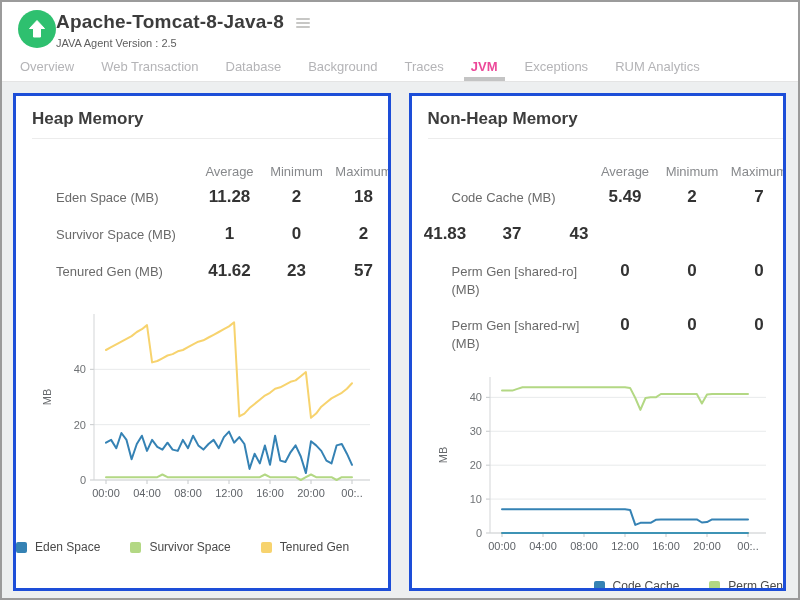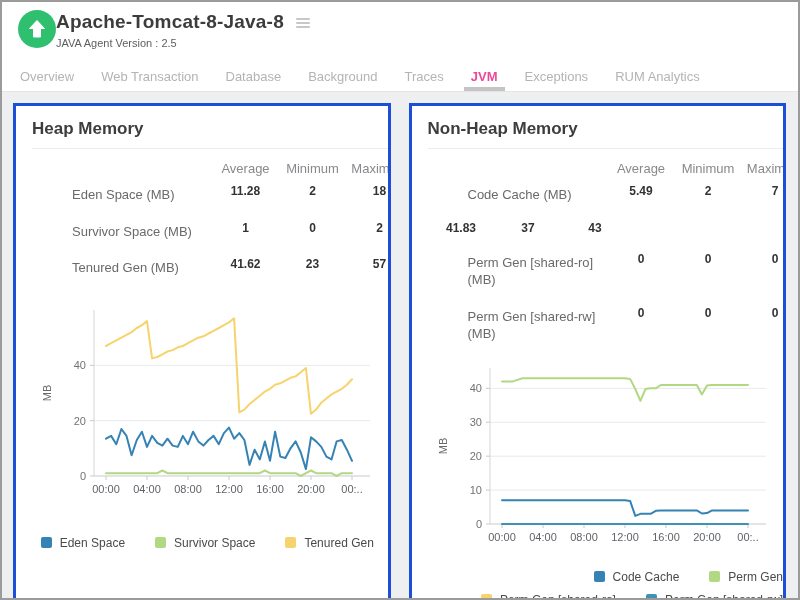--- a/index.html
+++ b/index.html
@@ -16,54 +16,54 @@
   }
   .title-block { padding-top: 1px; }
   .title-row { display: flex; align-items: center; gap: 12px; }
   .app-title { font-size: 19px; font-weight: 700; color: #3c3c3c; letter-spacing: 0.2px; }
   .menu-icon { display: inline-block; cursor: pointer; padding-top: 2px; }
   .menu-icon .bar { display: block; width: 14px; height: 2px; background: #c7c7c5; margin: 2px 0; border-radius: 1px; }
   .app-subtitle { font-size: 11px; color: #5e5e5e; margin-top: 4px; }
   
   .tab-bar {
     display: flex; align-items: center; gap: 27px; padding: 0 18px;
-    height: 31px; border-bottom: 1px solid #e4e4e4; background: #fff; margin-top: 12px;
+    height: 31px; border-bottom: 1px solid #e4e4e4; background: #fff; margin-top: 2px;
   }
   .tab { font-size: 13px; color: #b4b4b7; cursor: pointer; position: relative; height: 100%; display: flex; align-items: center; white-space: nowrap; }
   .tab.active { color: #ec4899; font-weight: 700; }
   .tab.active::after {
     content: ""; position: absolute; left: -7px; right: -7px; bottom: 0; height: 4px; background: #c4c4c4;
   }
   
   .content {
     background: #edeff0; height: calc(600px - 4px - 77px);
     padding: 11px 12px 10px 11px; display: flex; gap: 18px;
   }
   .card {
     flex: 1; background: #fff; border: 3px solid #1d4ed8;
     overflow: hidden; position: relative;
   }
   .card-title { font-size: 17px; font-weight: 700; color: #3d3d3d; padding: 13px 16px 9px 16px; }
   .card-divider { border-bottom: 1px solid #ececec; margin-left: 16px; }
   
-  .mtable { padding-left: 16px; margin-top: 12px; }
+  .mtable { margin-top: 25px; }
   .thead { display: flex; }
   .trow { display: flex; align-items: flex-start; padding: 10px 0 9px 0; }
   .lbl { width: 180px; padding-left: 40px; font-size: 13px; color: #6a6a6a; line-height: 1.35; flex: 0 0 auto; }
   .hlbl { width: 180px; flex: 0 0 auto; }
   .h { width: 67px; flex: 0 0 auto; text-align: center; font-size: 13px; color: #87898c; white-space: nowrap; }
-  .v { width: 67px; flex: 0 0 auto; text-align: center; font-size: 12px; font-weight: 600; color: #333; margin-top: -2px; }
+  .v { width: 67px; flex: 0 0 auto; text-align: center; font-size: 17px; font-weight: 600; color: #333; margin-top: -2px; }
   
   .chart-svg { display: block; margin-left: 22px; overflow: visible; }
   .chart-svg text { font-family: "Liberation Sans", "DejaVu Sans", sans-serif; }
   .left-chart { margin-top: 14px; }
   .right-chart { margin-top: 6px; }
   
   .legend { display: flex; flex-direction: column; gap: 9px; }
-  .legend.center { align-items: center; margin-top: 30px; margin-left: 11px; }
+  .legend.center { align-items: flex-start; margin-top: 30px; }
   .legend.left { align-items: flex-end; padding-left: 46px; margin-top: 16px; }
   .legend-row { display: flex; gap: 30px; }
   .legend-item { display: inline-flex; align-items: center; gap: 8px; cursor: pointer; }
   .legend-swatch { width: 11px; height: 11px; border-radius: 2px; display: inline-block; }
   .legend-label { font-size: 12px; color: #4a4a4a; }
 </style>
 </head>
 <body>
 
 <div class="window">

